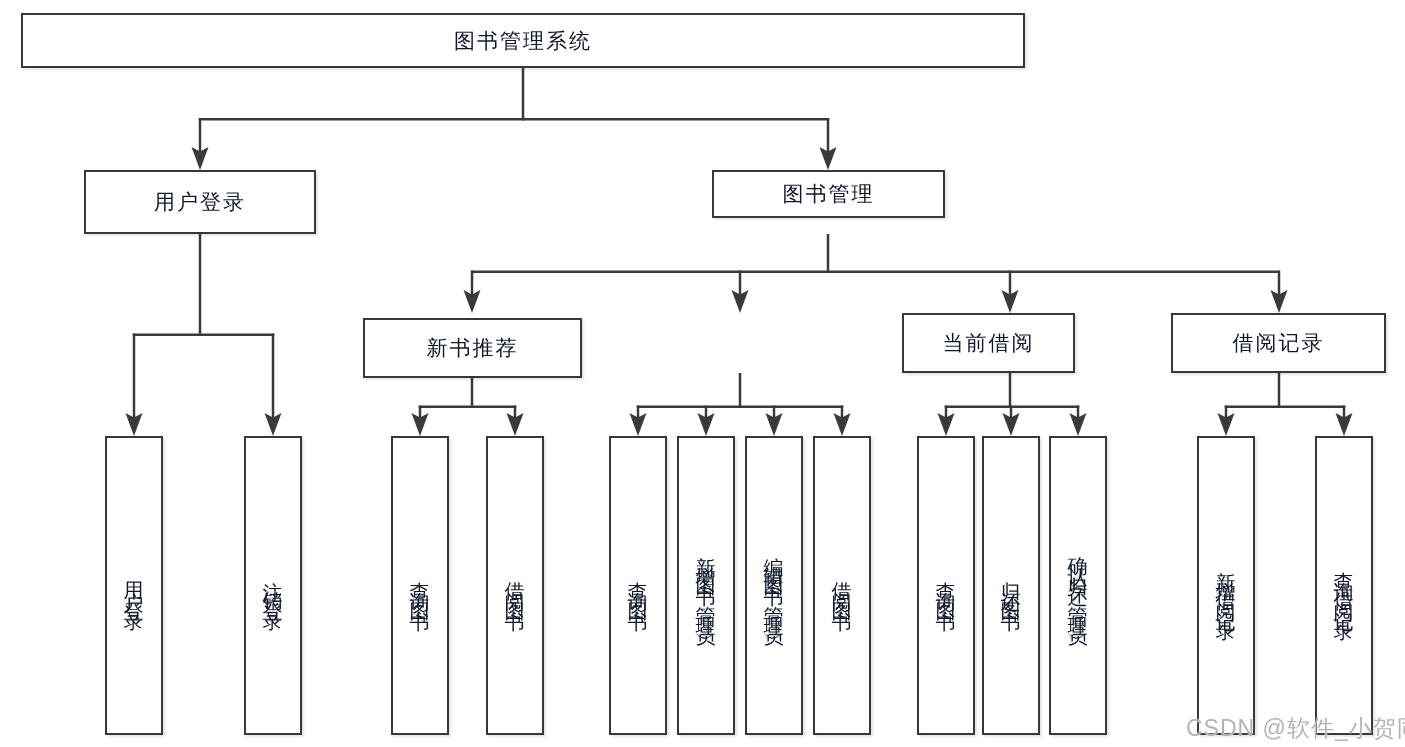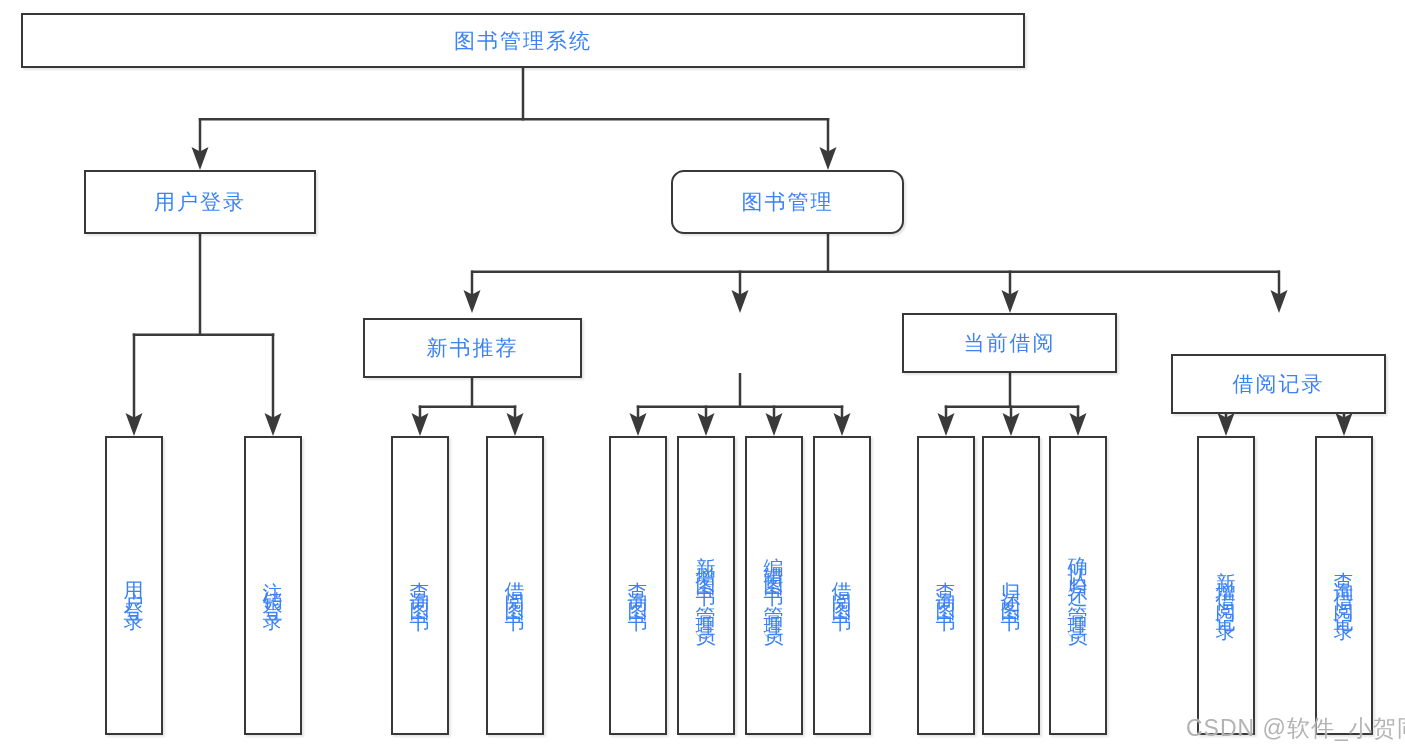--- a/index.html
+++ b/index.html
@@ -26,21 +26,21 @@
     stroke: none;
   }
   .box {
     position: absolute;
     box-sizing: border-box;
     background: #ffffff;
     border: 2.5px solid #383838;
     display: flex;
     align-items: center;
     justify-content: center;
-    color: #3b82f6;
+    color: #0f172a;
     font-size: 21px;
     letter-spacing: 2px;
     z-index: 2;
     box-shadow: 2px 2px 2px rgba(0,0,0,0.10);
   }
   .vbox {
     top: 436px;
     width: 58px;
     height: 299px;
     letter-spacing: normal;
@@ -145,31 +145,31 @@
     </g>
   </svg>
 
   <div class="box" style="left:21px; top:13px; width:1004px; height:55px;">
     <span>图书管理系统</span>
   </div>
 
   <div class="box" style="left:84px; top:170px; width:232px; height:64px;">
     <span>用户登录</span>
   </div>
-  <div class="box" style="left:671px; top:170px; width:233px; height:64px;border-radius:13px;">
+  <div class="box" style="left:712px; top:170px; width:233px; height:48px;">
     <span>图书管理</span>
   </div>
 
   <div class="box" style="left:363px; top:318px; width:219px; height:60px;">
     <span>新书推荐</span>
   </div>
-  <div class="box" style="left:902px; top:313px; width:215px; height:60px;">
+  <div class="box" style="left:902px; top:313px; width:173px; height:60px;">
     <span>当前借阅</span>
   </div>
-  <div class="box" style="left:1171px; top:313px; width:215px; height:60px;margin-top:41px;">
+  <div class="box" style="left:1171px; top:313px; width:215px; height:60px;">
     <span>借阅记录</span>
   </div>
 
   <div class="box vbox" style="left:105px;">
     <span class="vtext">用户登录</span>
   </div>
   <div class="box vbox" style="left:244px;">
     <span class="vtext">注销登录</span>
   </div>
   <div class="box vbox" style="left:391px;">

